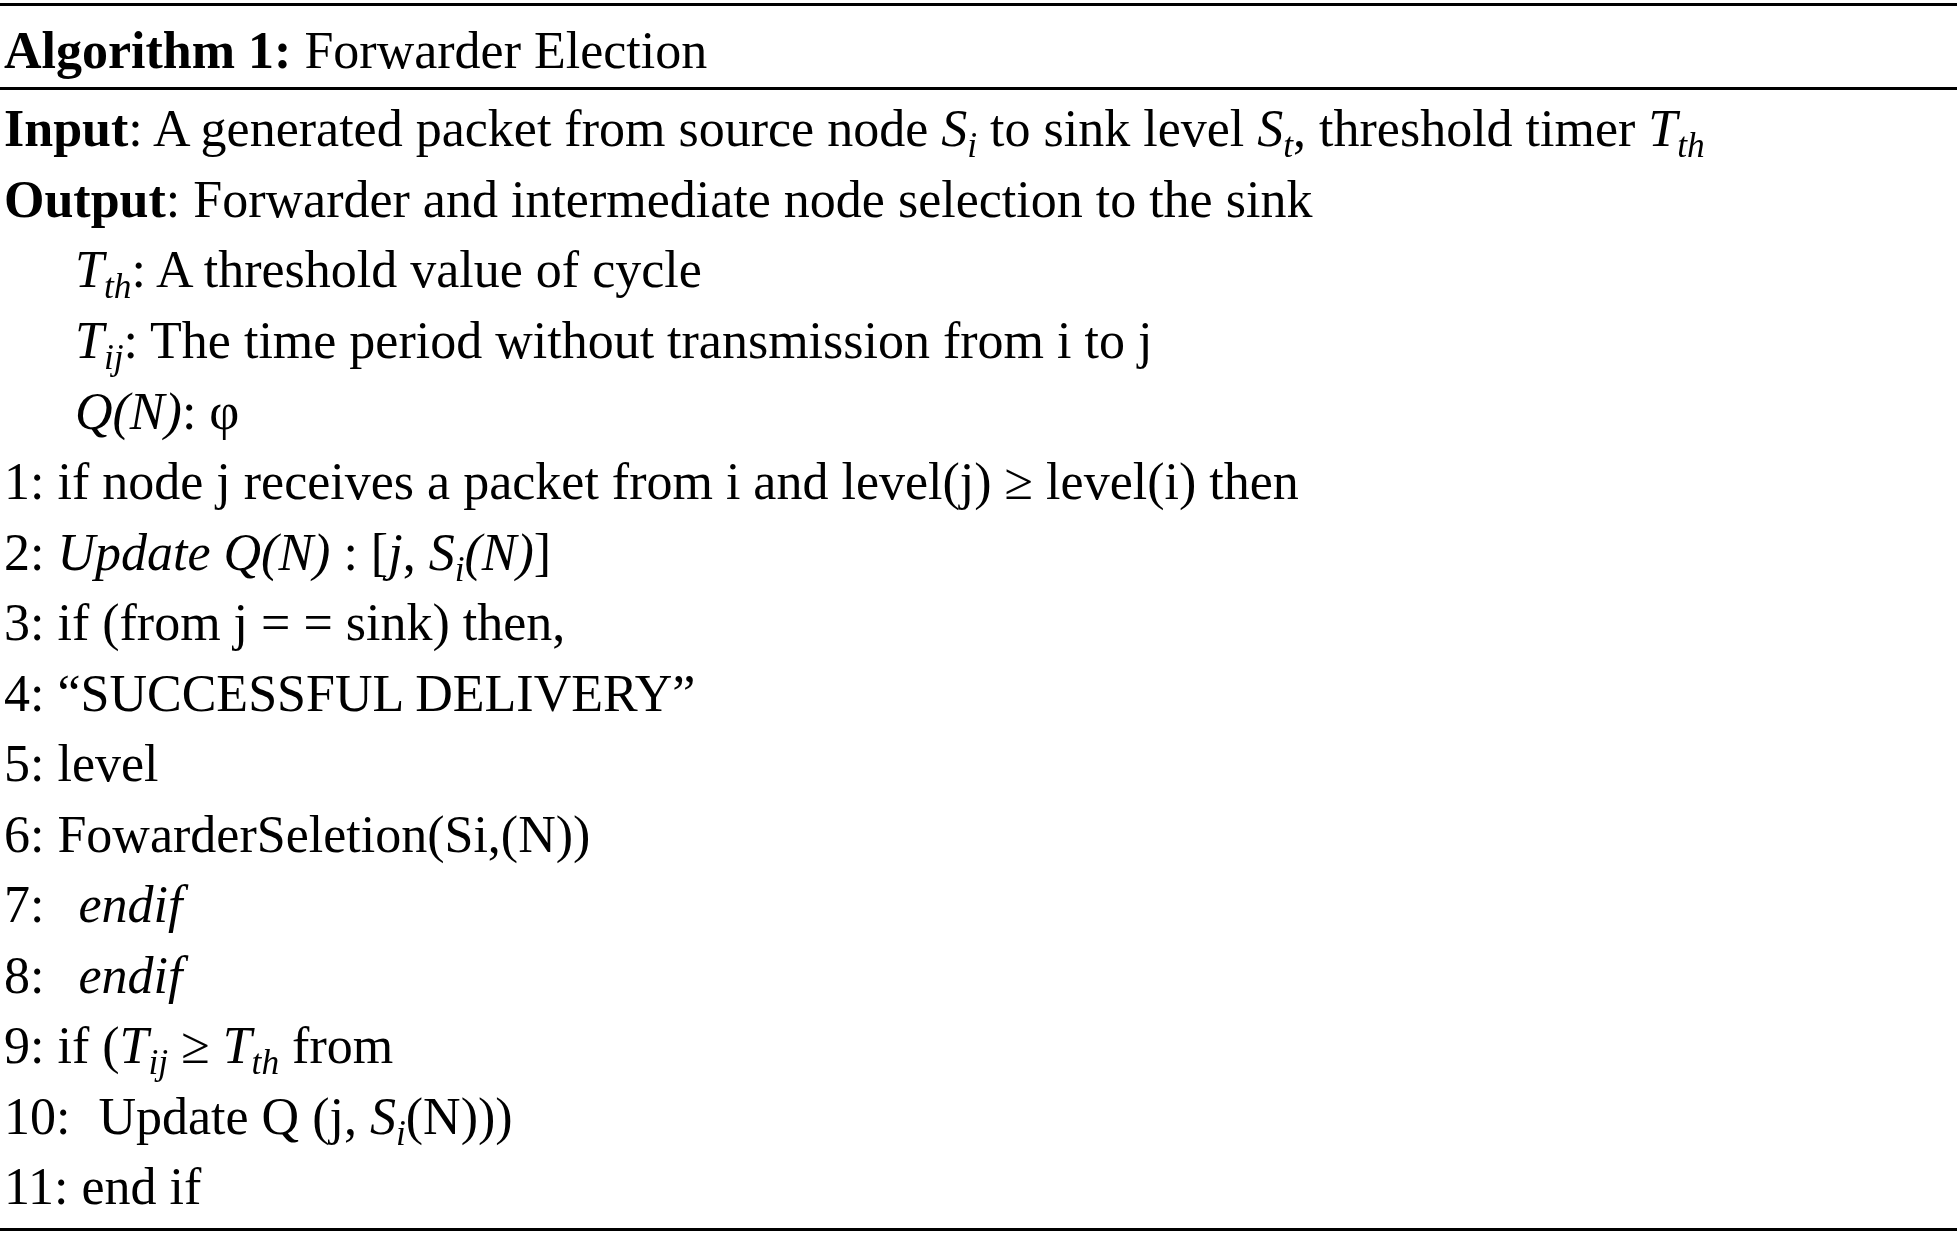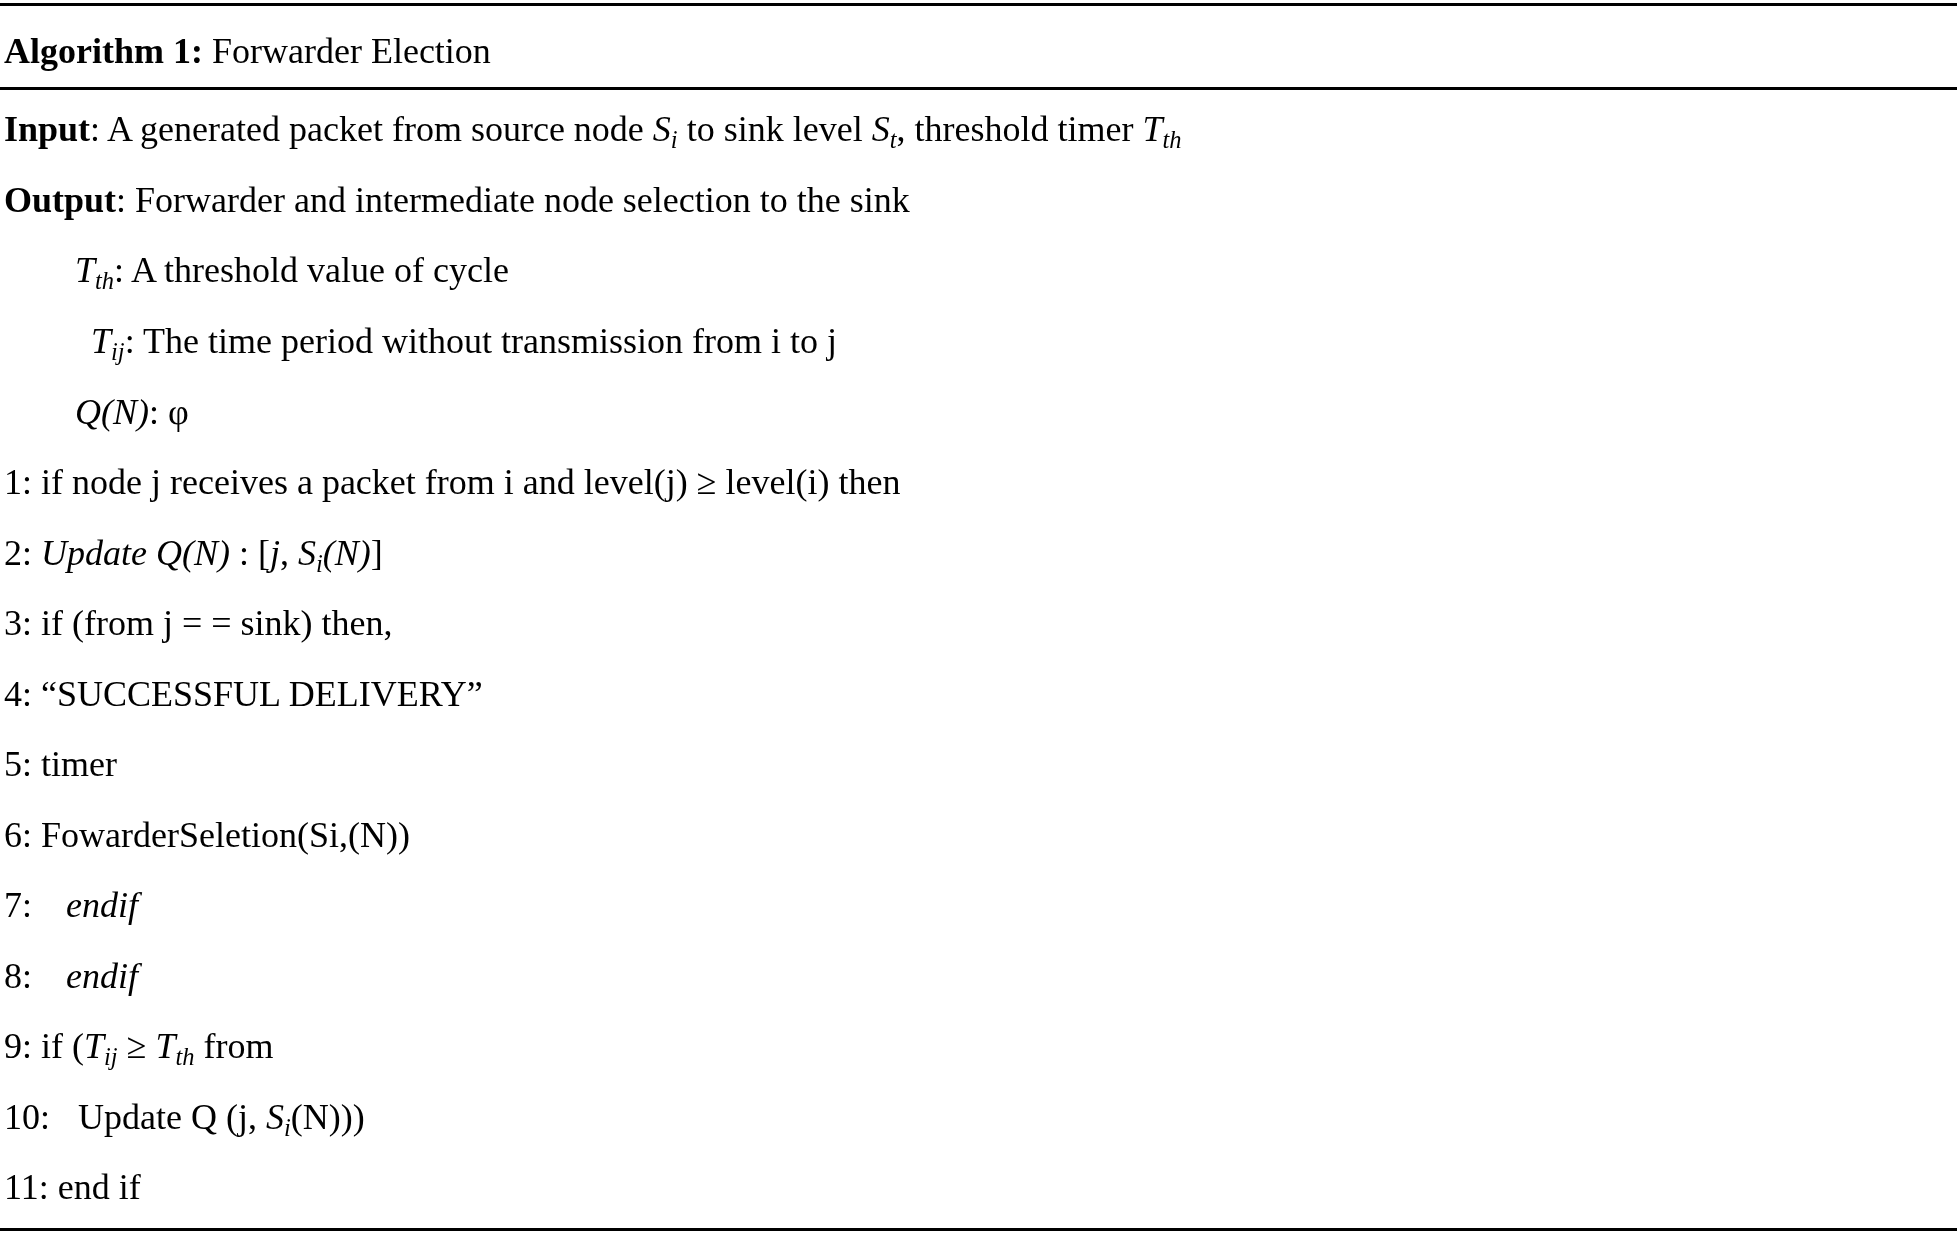--- a/index.html
+++ b/index.html
@@ -7,21 +7,21 @@
     width: 1957px; height: 1233px; position: relative; overflow: hidden;
     font-family: "Liberation Serif", "DejaVu Serif", serif;
     color: #000;
   }
   .rule { position: absolute; left: 0; width: 1957px; background: #000; }
   .rule.top { top: 3px; height: 3px; }
   .rule.mid { top: 87px; height: 3px; }
   .rule.bot { top: 1228px; height: 3px; }
   .line {
     position: absolute; left: 4px; white-space: nowrap;
-    font-size: 36px; line-height: 50px; text-align: right;
+    font-size: 52px; line-height: 50px; text-align: right;
   }
   .indent { left: 75px; }
   b { font-weight: bold; }
   i { font-style: italic; }
   sub { font-size: 0.68em; vertical-align: -0.3em; line-height: 0; }
 </style>
 </head>
 <body>
 
 <div class="rule top"></div>
@@ -32,33 +32,33 @@
 </div>
 
 <div class="rule mid"></div>
 
 <div class="line" style="top:104px;"><b>Input</b><span>: A generated packet from source node </span><i>S</i><sub><i>i</i></sub><span> to sink level </span><i>S</i><sub><i>t</i></sub><span>, threshold timer </span><i>T</i><sub><i>th</i></sub></div>
 
 <div class="line" style="top:175px;"><b>Output</b><span>: Forwarder and intermediate node selection to the sink</span></div>
 
 <div class="line indent" style="top:245px;"><i>T</i><sub><i>th</i></sub><span>: A threshold value of cycle</span></div>
 
-<div class="line indent" style="top:316px;margin-left:16px;"><i>T</i><sub><i>ij</i></sub><span>: The time period without transmission from i to j</span></div>
+<div class="line indent" style="top:316px;"><i>T</i><sub><i>ij</i></sub><span>: The time period without transmission from i to j</span></div>
 
 <div class="line indent" style="top:387px;"><i>Q(N)</i><span>: φ</span></div>
 
 <div class="line" style="top:457px;"><span>1:</span><span> if node j receives a packet from i and level(j) ≥ level(i) then</span></div>
 
 <div class="line" style="top:528px;"><span>2:</span> <i>Update Q(N)</i><span> : [</span><i>j</i><span>, </span><i>S</i><sub><i>i</i></sub><i>(N)</i><span>]</span></div>
 
 <div class="line" style="top:598px;"><span>3:</span><span> if (from j = = sink) then,</span></div>
 
 <div class="line" style="top:669px;"><span>4:</span><span> “SUCCESSFUL DELIVERY”</span></div>
 
-<div class="line" style="top:739px;"><span>5:</span><span> timer</span></div>
+<div class="line" style="top:739px;"><span>5:</span><span> level</span></div>
 
 <div class="line" style="top:810px;"><span>6:</span><span> FowarderSeletion(Si,(N))</span></div>
 
 <div class="line" style="top:880px;"><span>7:</span><i style="margin-left:34px;">endif</i></div>
 
 <div class="line" style="top:951px;"><span>8:</span><i style="margin-left:34px;">endif</i></div>
 
 <div class="line" style="top:1021px;"><span>9:</span><span> if (</span><i>T</i><sub><i>ij</i></sub><span> ≥ </span><i>T</i><sub><i>th</i></sub><span> from</span></div>
 
 <div class="line" style="top:1092px;"><span>10:</span><span style="margin-left:28px;">Update Q (j, </span><i>S</i><sub><i>i</i></sub><span>(N)))</span></div>

